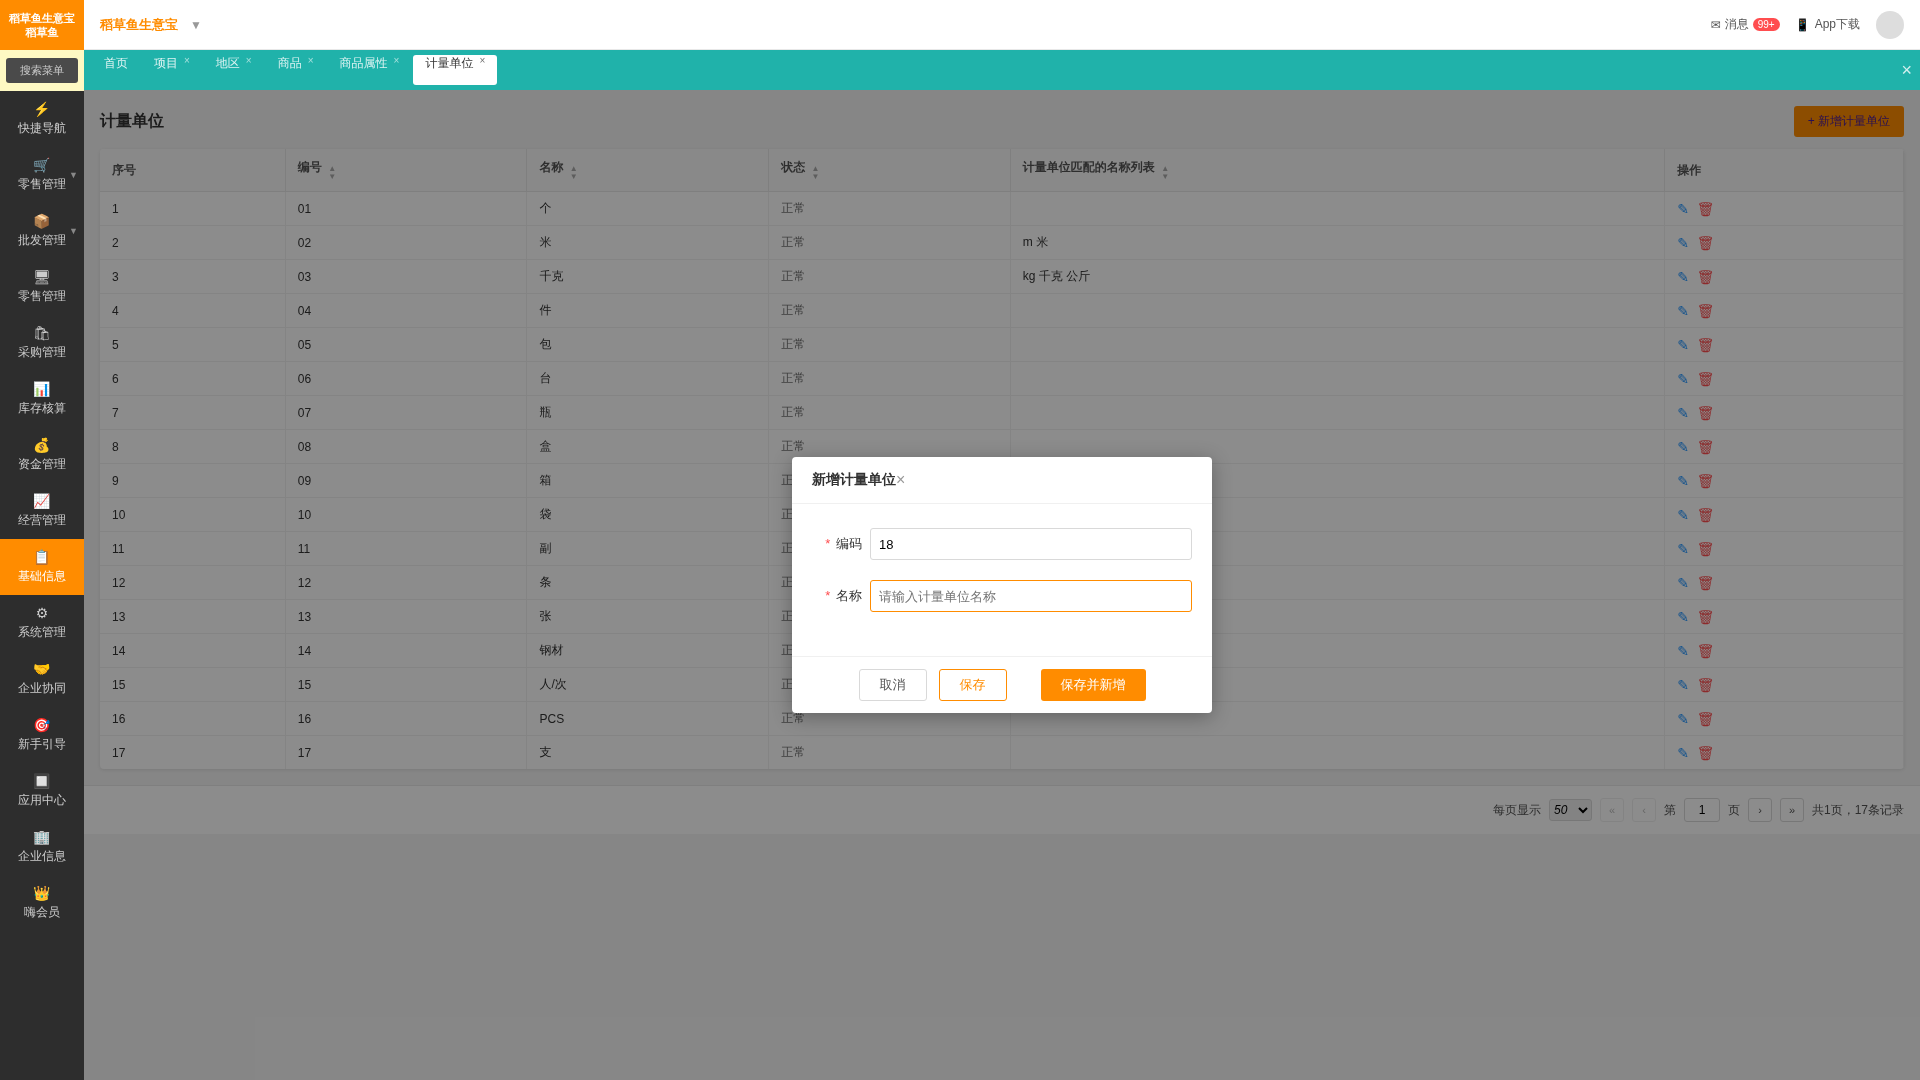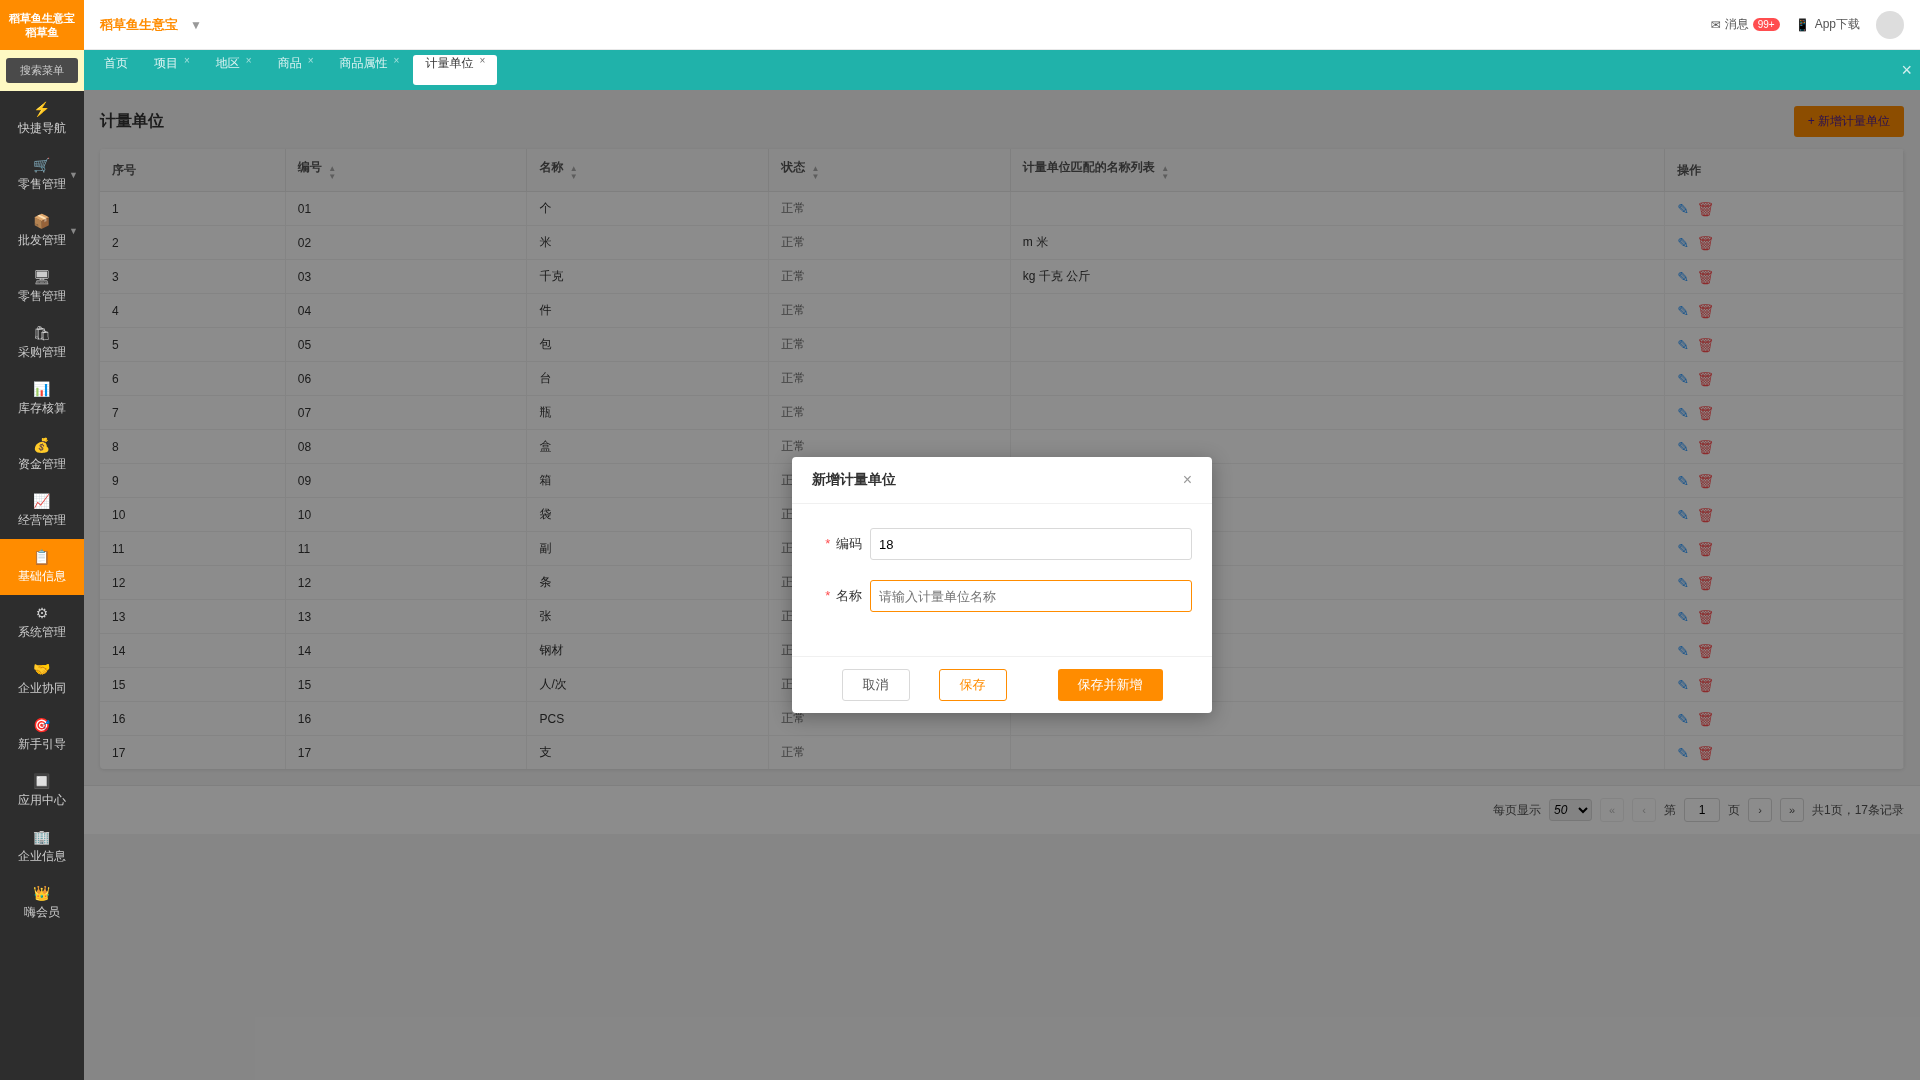--- a/index.html
+++ b/index.html
@@ -231,21 +231,21 @@
       border-radius: 4px;
       width: 420px;
       box-shadow: 0 4px 20px rgba(0,0,0,0.3);
       padding: 0;
     }
     .modal-header {
       padding: 14px 20px;
       border-bottom: 1px solid #f0f0f0;
       display: flex;
       align-items: center;
-      justify-content: space-between;
+      justify-content: flex-start;
     }
     .modal-title { font-size: 14px; font-weight: 600; color: #333; }
     .modal-close { color: #999; cursor: pointer; font-size: 16px; }
     .modal-body { padding: 24px 20px; }
     .form-row {
       display: flex;
       align-items: center;
       margin-bottom: 20px;
       gap: 8px;
     }
@@ -265,21 +265,21 @@
       padding: 4px 8px;
       font-size: 13px;
       outline: none;
     }
     .form-input.name-input { border-color: #ff8c00; }
     .modal-footer {
       padding: 12px 20px;
       border-top: 1px solid #f0f0f0;
       display: flex;
       justify-content: center;
-      gap: 29px;
+      gap: 12px;
     }
     .btn-cancel {
       padding: 6px 20px;
       border: 1px solid #d9d9d9;
       border-radius: 3px;
       background: #fff;
       color: #555;
       font-size: 13px;
       cursor: pointer;
     }

